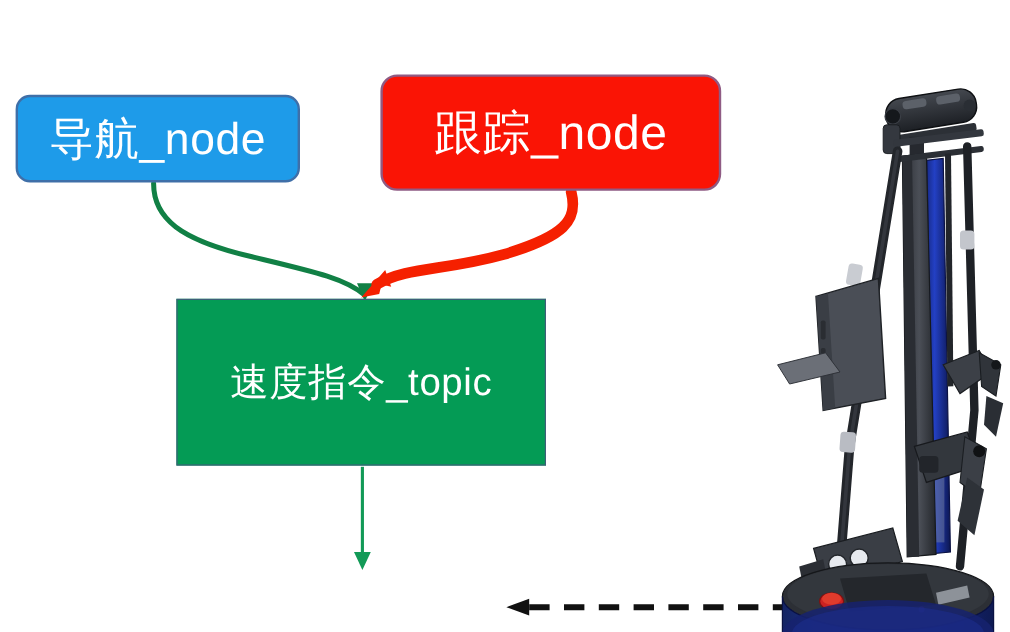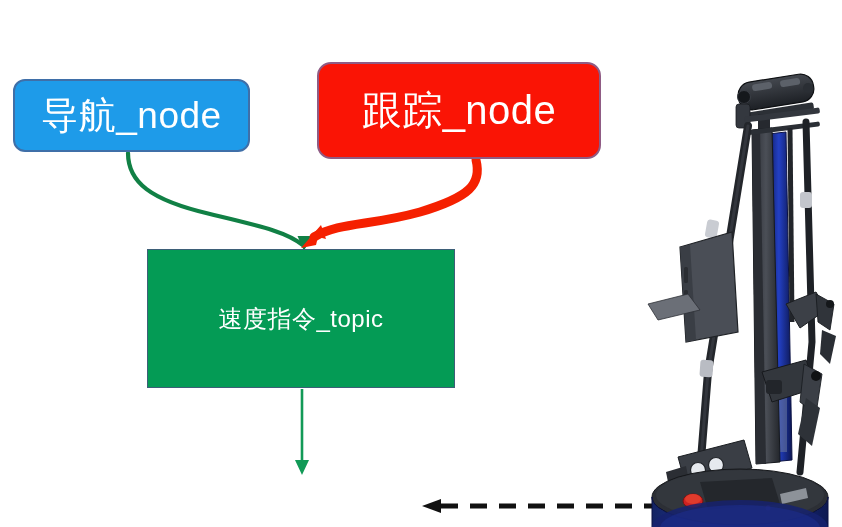--- a/index.html
+++ b/index.html
@@ -39,21 +39,21 @@
     border-radius:14px;
     font-size:40px;
   }
 
   
   #node-topic{
     left:147px;top:217px;width:308px;height:139px;
     background:#049b55;
     border:1.5px solid #3d5f78;
     border-radius:0px;
-    font-size:24px;
+    font-size:32px;
   }
 
   
   #node-chassis{
     left:185px;top:443px;width:233px;height:65px;
     background:#7b3cb0;
     border:2px solid #8a7fc0;
     border-radius:12px;
     font-size:37px;
   }

